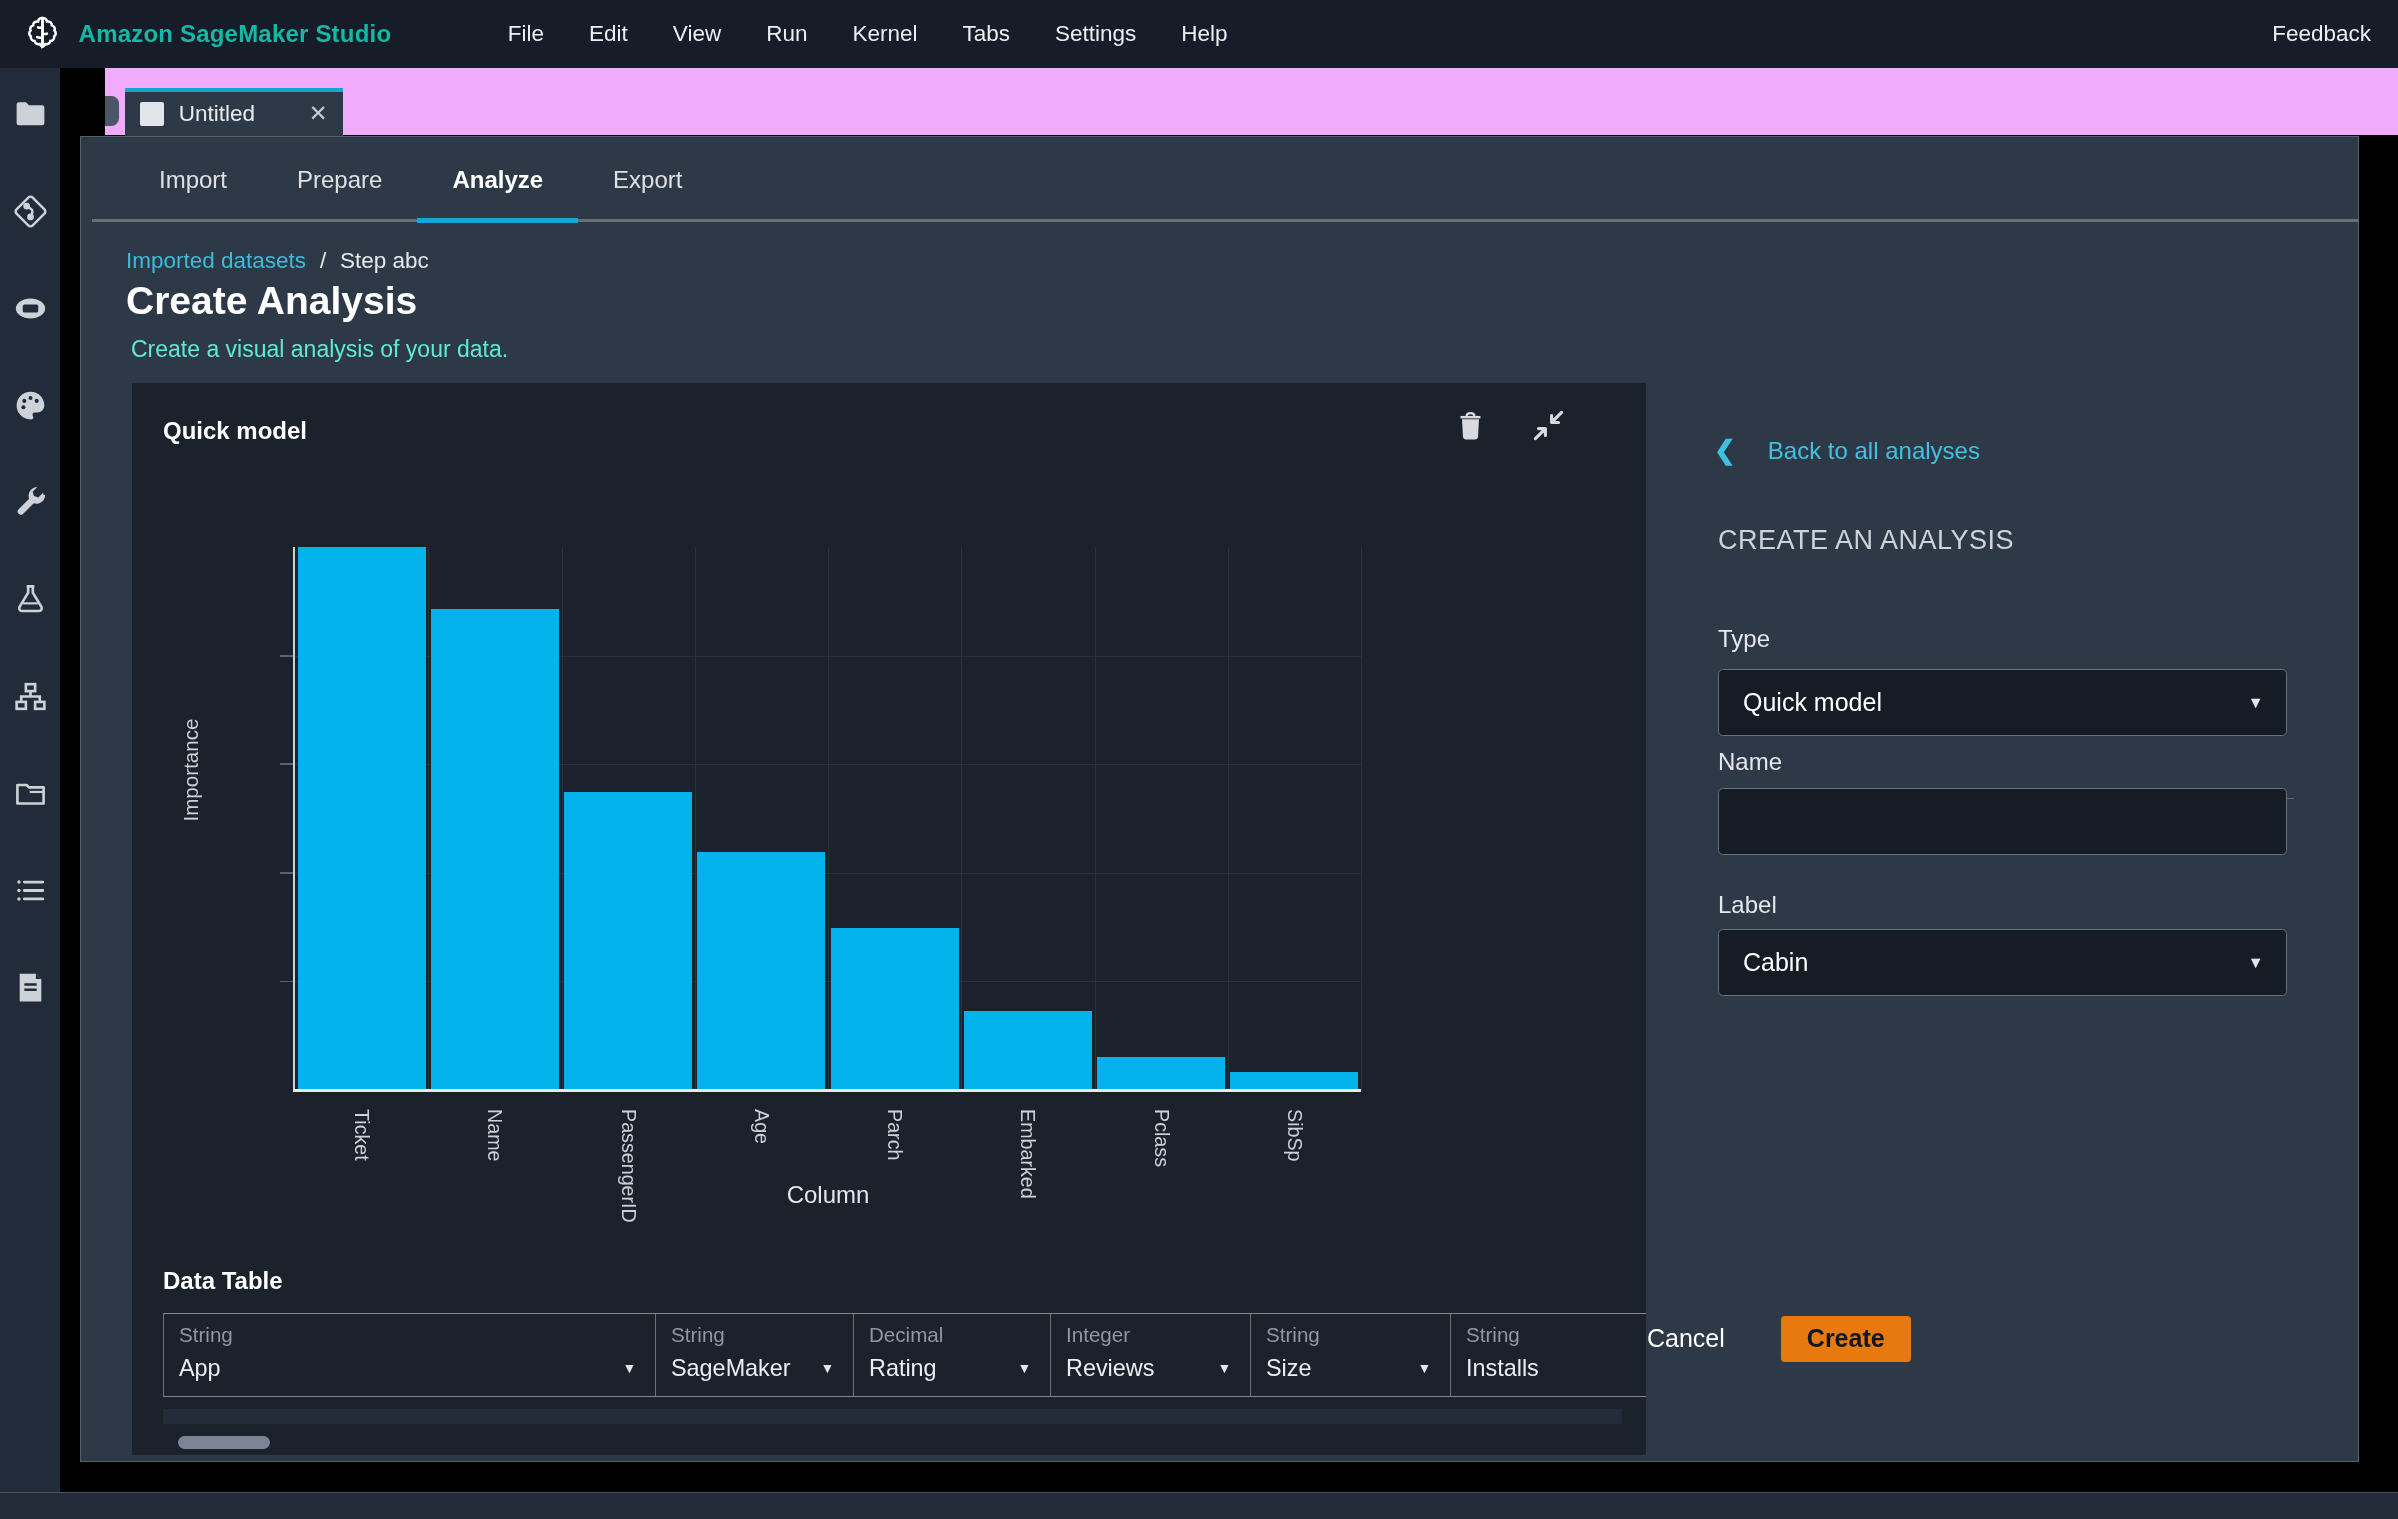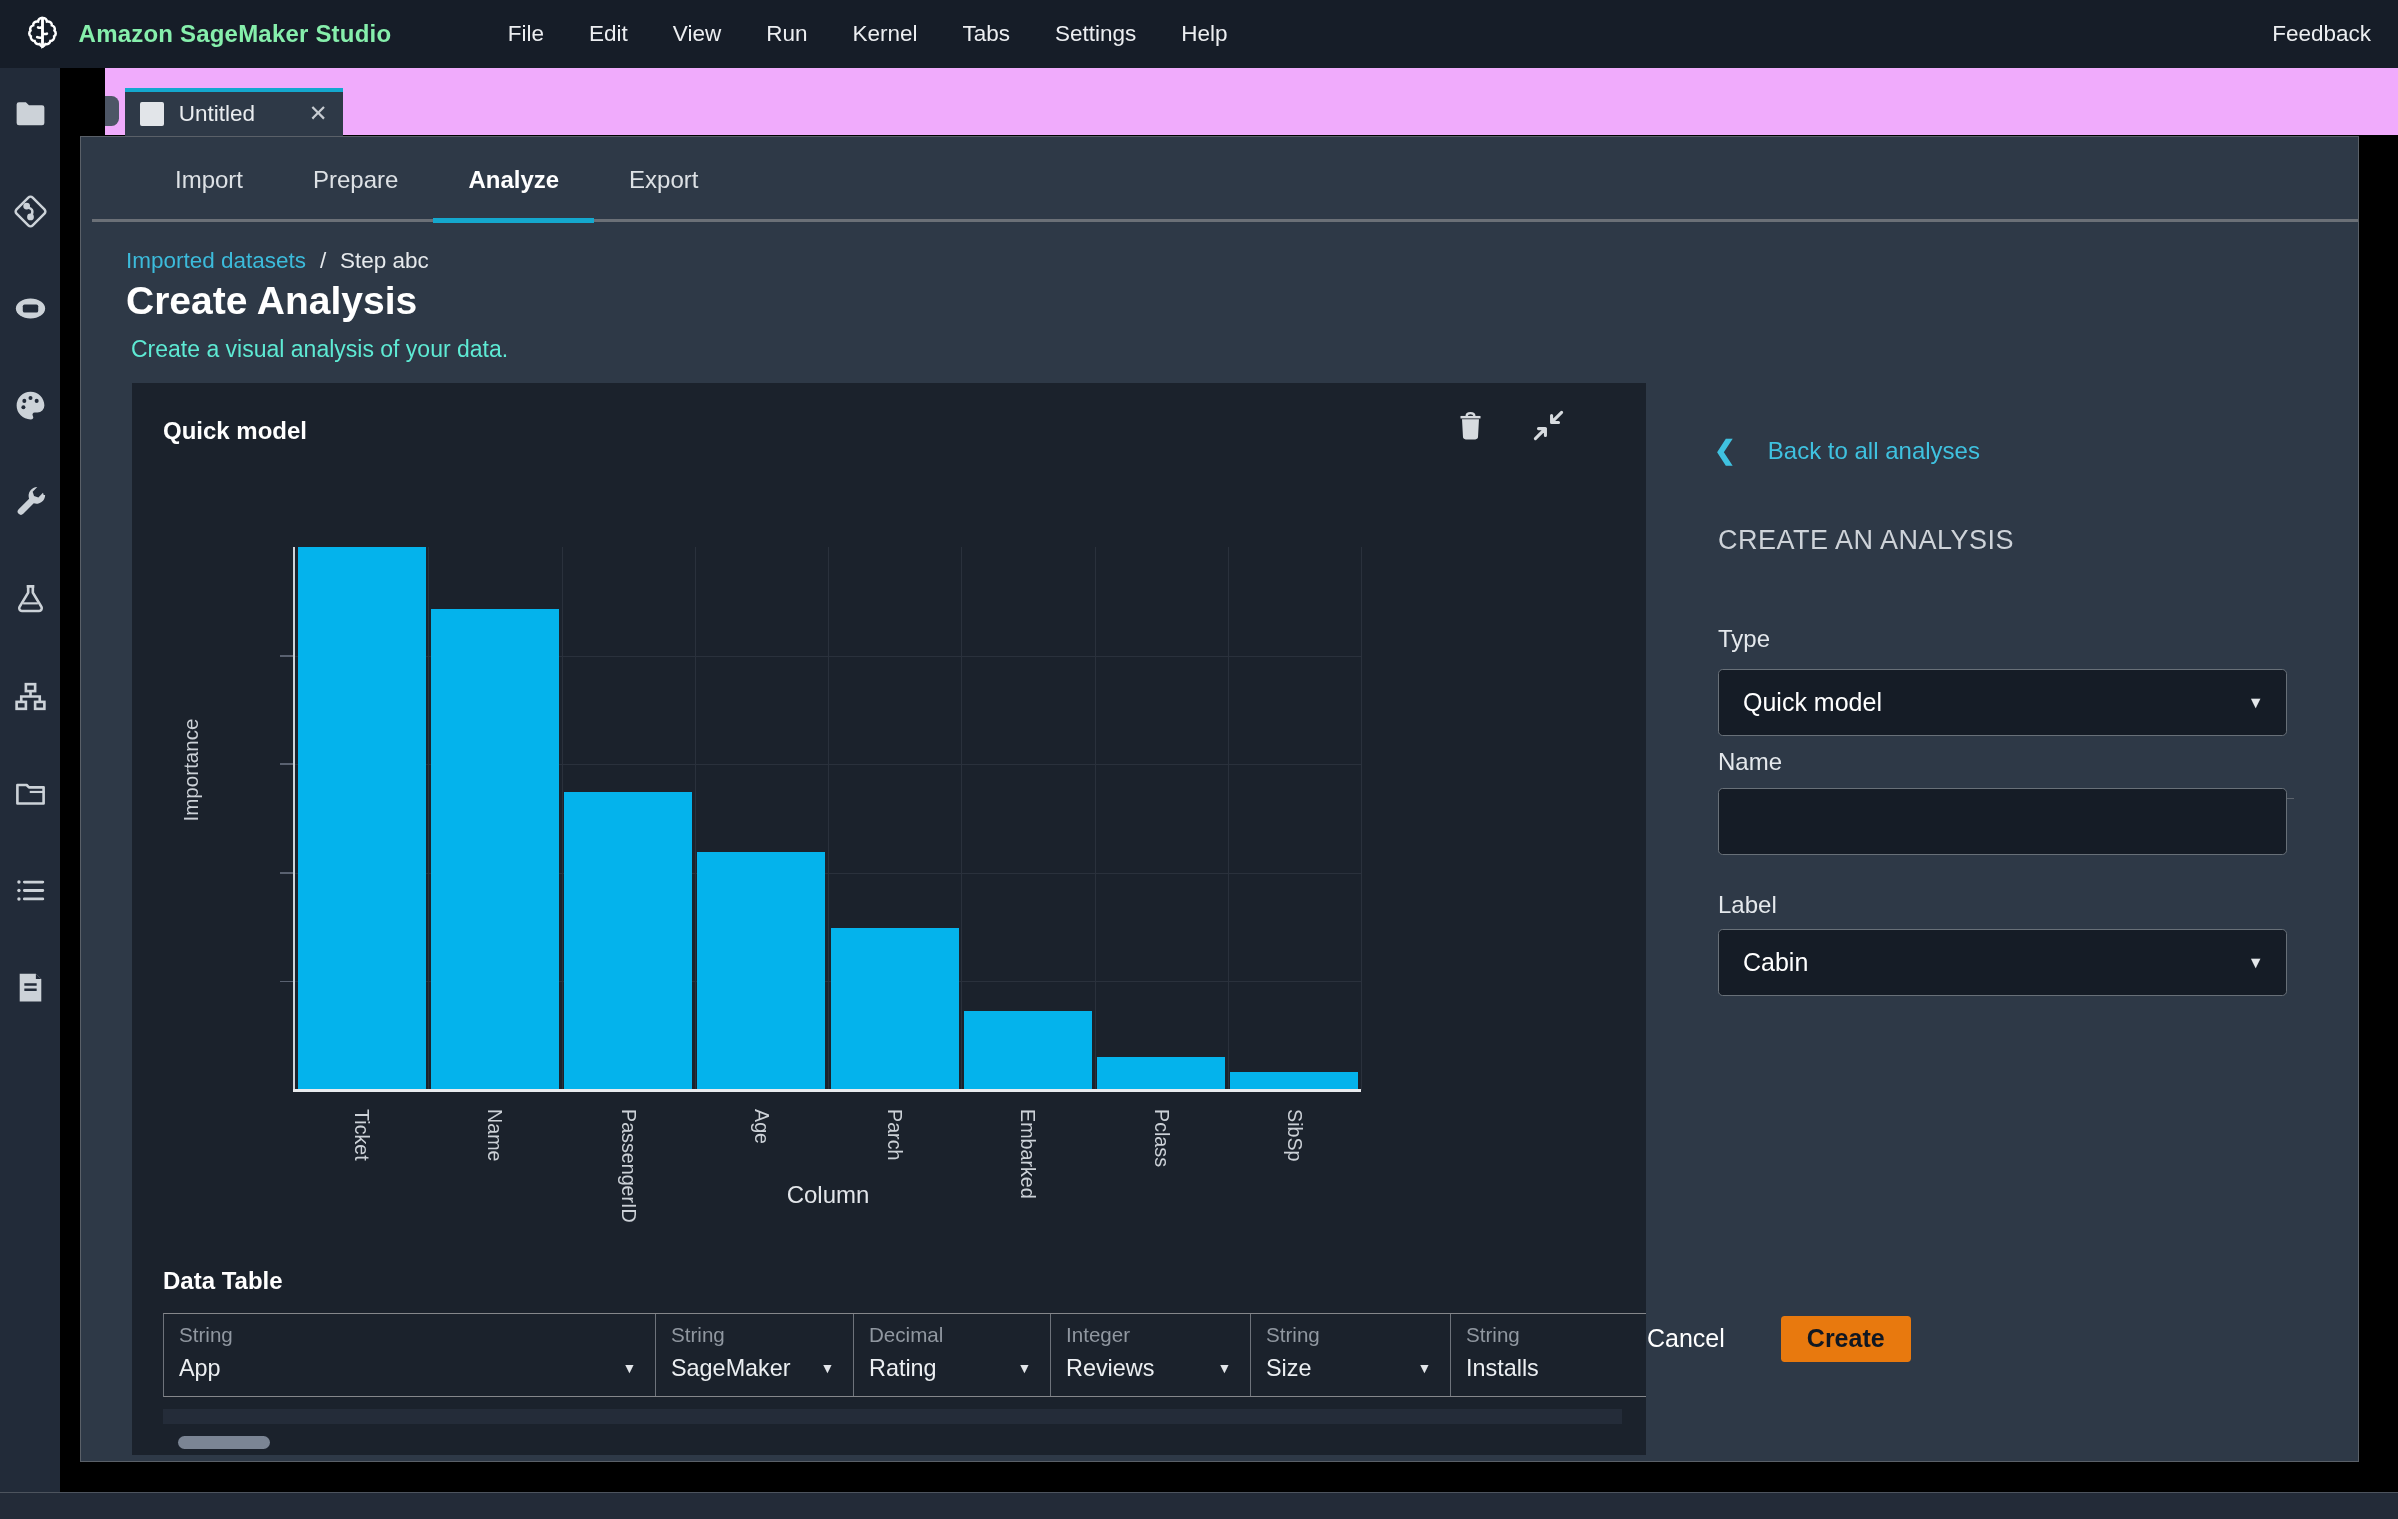--- a/index.html
+++ b/index.html
@@ -5,21 +5,21 @@
   * { box-sizing: border-box; margin: 0; padding: 0; }
   html,body { background:#000; }
   body { font-family:"Liberation Sans", sans-serif; }
   .screen { position:relative; width:2399px; height:1520px; background:#000; overflow:hidden; }
 
   
   .topbar { position:absolute; left:0; top:0; width:2399px; height:68px; background:#161d28;
             display:flex; align-items:center; color:#e8ebee; }
   .logo-wrap { display:flex; align-items:center; padding-left:20.6px; }
   .logo-svg { width:43px; height:43px; }
-  .logo-title { margin-left:15px; font-size:24px; font-weight:700; color:#86efac; letter-spacing:0.2px; }
+  .logo-title { margin-left:15px; font-size:24px; font-weight:700; color:#14b8a6; letter-spacing:0.2px; }
   .menu-items { display:flex; margin-left:94px;text-align:center; }
   .menu-item { font-size:22.5px; padding:0 22.5px; cursor:default; color:#eceef1; }
   .feedback { margin-left:auto; padding-right:28px; font-size:22.5px; color:#eceef1; }
 
   
   .sidebar { position:absolute; left:0; top:68px; width:60px; height:1451px; background:#222b39;
              display:flex; flex-direction:column; align-items:center; padding-top:26px; }
   .side-icon { width:41px; height:41px; margin-bottom:56px; display:flex; align-items:center; justify-content:center; }
   .side-icon svg { width:37px; height:37px; }
 
@@ -29,21 +29,21 @@
   .doc-tab { position:absolute; left:19.7px; top:19.7px; width:218px; height:48px; background:#2e3947;
              border-top:4.7px solid #14a8ce; display:flex; align-items:center; padding:0 15px; }
   .doc-tab-square { width:24px; height:24px; background:#e2e5e9; border-radius:1.9px; }
   .doc-tab-label { margin-left:15px; font-size:22.5px; color:#e9ecef; flex:1; }
   .doc-tab-close { font-size:22.5px; color:#c7ccd2; }
 
   
   .window { position:absolute; left:80px; top:136px; width:2279px; height:1326px;
             background:#2e3947; border:0.9px solid #5a6068; }
 
-  .section-tabs { position:relative; display:flex; padding-left:59px; height:85px; align-items:center; }
+  .section-tabs { position:relative; display:flex; padding-left:43px; height:85px; align-items:center; }
   .section-tabs::after { content:""; position:absolute; left:11.2px; right:0; bottom:0; height:2.8px; background:#6b7077; }
   .stab { position:relative; font-size:24px; color:#dde1e5; padding:0 35px; height:85px; display:flex; align-items:center; cursor:default; }
   .stab.active { font-weight:700; color:#fff; }
   .stab.active::after { content:""; position:absolute; left:0; right:0; bottom:-0.9px; height:4.7px; background:#14a8ce; z-index:2; }
 
   .breadcrumb { position:absolute; left:45px; top:111px; font-size:22.5px; }
   .bc-link { color:#3cbbdb; }
   .bc-sep { color:#e6e9ec; padding:0 7.5px; }
   .bc-cur { color:#e6e9ec; }
   .page-title { position:absolute; left:45px; top:142px; font-size:39px; font-weight:700; color:#fff;text-align:center; }

